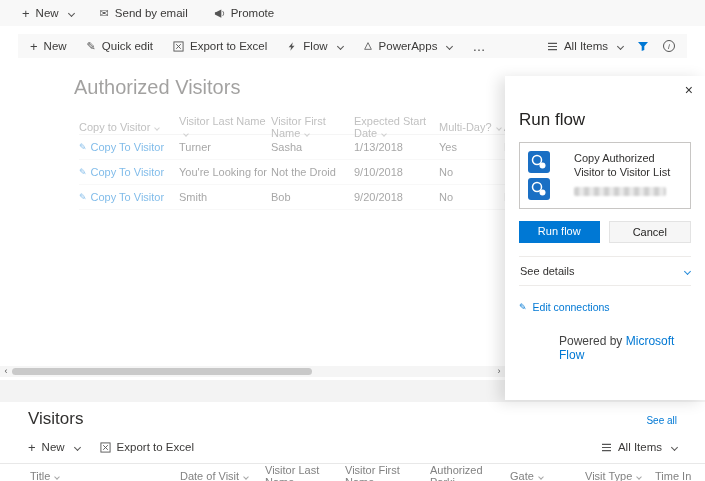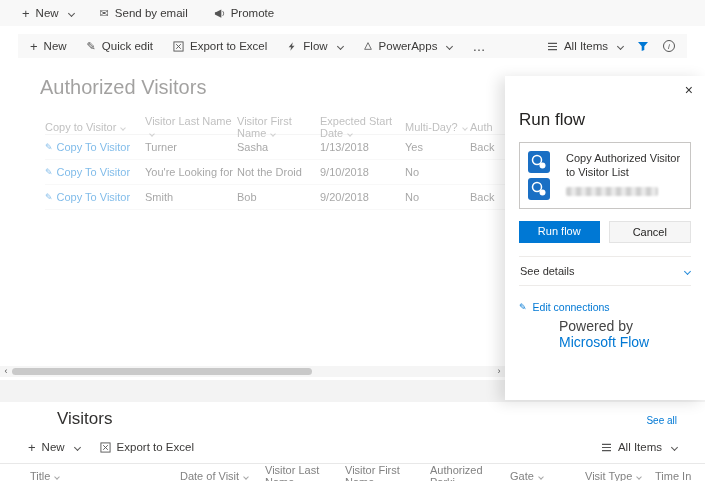--- a/index.html
+++ b/index.html
@@ -30,21 +30,21 @@
   .cmd-item { display:flex; align-items:center; gap:6px; margin-right:20px; cursor:pointer; }
   .cmd-right { margin-left:auto; display:flex; align-items:flex-end; gap:14px; }
   .plus { color:#444; font-size:13px; line-height:1; }
   .ellipsis { font-size:13px; letter-spacing:1px; color:#444; }
   .info-circle {
     display:inline-flex; width:12px; height:12px; border:1px solid #555; border-radius:50%;
     align-items:center; justify-content:center; font-size:8px; color:#555; font-style:italic;
   }
   
   .main { position:relative; height:304px; background:#fff; }
-  .dimmed { opacity:.5; }
+  .dimmed { opacity:.5;margin-left:34px; }
   .av-title { font-size:20px; font-weight:400; color:#484644; margin:18px 0 0 40px; }
   .av-table { margin:16px 0 0 45px; font-size:11px; }
   .av-grid { display:grid; grid-template-columns:100px 92px 83px 85px 65px 60px; align-items:center; width:530px; }
   .av-head { height:20px; color:#828282; border-bottom:1px solid #ececec; cursor:pointer; }
   .av-row { height:25px; color:#4f4f4f; border-bottom:1px solid #f2f2f2; }
   .link-cell { color:#0078d4; display:flex; align-items:center; gap:4px; cursor:pointer; }
   .pencil-sm { font-size:9px; color:#0078d4; }
   
   .hscroll {
     position:absolute; left:0; top:290px; width:505px; height:11px;
@@ -53,45 +53,45 @@
   .hs-arrow { width:12px; text-align:center; font-size:9px; color:#555; line-height:11px; cursor:pointer; }
   .hs-thumb { width:300px; height:7px; background:#c9c9c9; border-radius:4px; cursor:grab; }
   .hs-arrow.right { margin-left:auto; }
   
   .panel {
     position:absolute; top:0; right:0; width:200px; height:324px; background:#fff;
     box-shadow:-6px 2px 14px rgba(0,0,0,.12); z-index:6; padding:8px 14px; font-size:11px;
   }
   .panel-close { position:absolute; top:6px; right:12px; font-size:14px; color:#333; cursor:pointer; }
   .panel-title { font-size:17px; color:#252423; margin-top:26px; font-weight:400; }
-  .flow-card { border:1px solid #c8c6c4; margin-top:12px; padding:8px; display:flex; gap:16px; }
+  .flow-card { border:1px solid #c8c6c4; margin-top:12px; padding:8px; display:flex; gap:24px; }
   .fc-icons { display:flex; flex-direction:column; gap:5px; }
   .fc-body { flex:1; }
   .fc-text { color:#323130; line-height:1.3; }
   .redacted {
     width:92px; height:9px; margin-top:7px; border-radius:2px;
     background:repeating-linear-gradient(90deg,#cfcfcf 0 5px,#e9e9e9 5px 10px);
     filter:blur(1.1px);
   }
   .btn-row { display:flex; gap:9px; margin-top:12px; }
   .btn { flex:1; text-align:center; padding:4px 0; font-size:11px; cursor:pointer; }
   .btn-primary { background:#0078d4; color:#fff; }
   .btn-default { background:#f6f6f6; border:1px solid #e3e3e3; color:#252423; }
   .divider { border-top:1px solid #edebe9; margin-top:13px; }
   .see-details { display:flex; justify-content:space-between; align-items:center; padding:8px 1px; color:#323130; cursor:pointer; }
   .see-details .chev { color:#0078d4; }
   .divider2 { border-top:1px solid #edebe9; }
   .edit-conn { color:#0078d4; margin-top:15px; display:flex; gap:6px; align-items:center; font-size:10.5px; cursor:pointer; }
-  .powered { font-size:14px; margin-top:5px; color:#444;padding-left:40px; }
+  .powered { font-size:12px; margin-top:21px; color:#444;padding-left:40px; }
   .powered .brand { color:#0078d4; cursor:pointer; }
   
   .gapband { height:22px; background:#f3f3f3; }
   
   .visitors { background:#fff; }
-  .v-head-row { display:flex; align-items:baseline; padding:7px 28px 0;margin-left:29px; }
+  .v-head-row { display:flex; align-items:baseline; padding:7px 28px 0; }
   .v-title { font-size:17px; color:#323130; font-weight:400; }
   .see-all { margin-left:auto; color:#0078d4; font-size:10px; cursor:pointer; }
   .v-toolbar { margin-top:9px; padding:0 28px; height:18px; display:flex; align-items:center; color:#3b3a39; }
   .v-table { margin-top:7px; font-size:11px; }
   .v-grid { display:grid; grid-template-columns:150px 85px 80px 85px 80px 75px 70px 1fr; align-items:center; padding-left:30px; }
   .v-head { height:24px; color:#828282; border-top:1px solid #e8e8e8; border-bottom:6px solid #c4b5fd; cursor:pointer; }
   svg { display:block; }
 </style>
 </head>
 <body>

